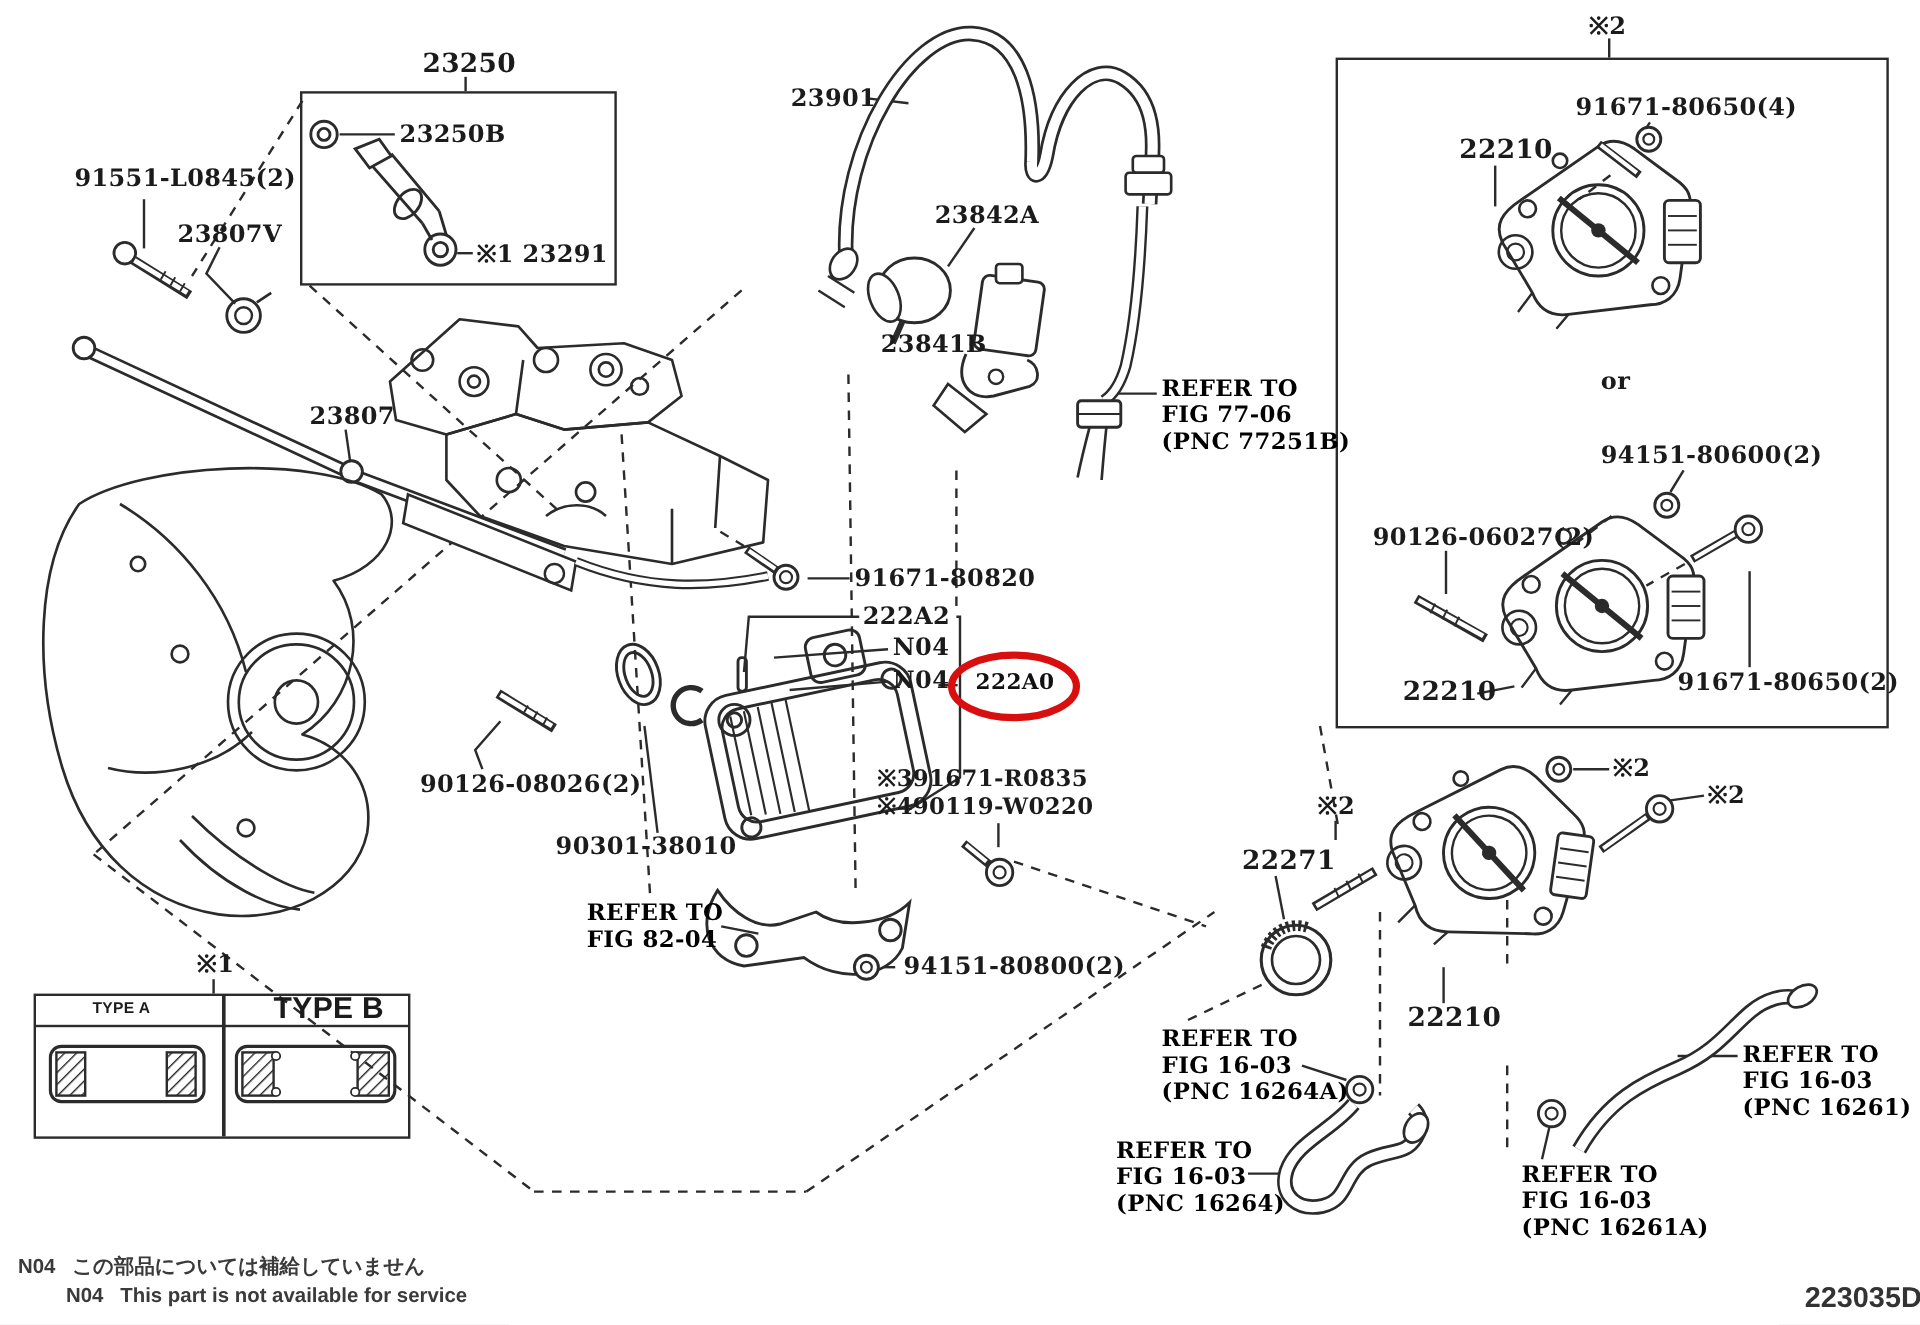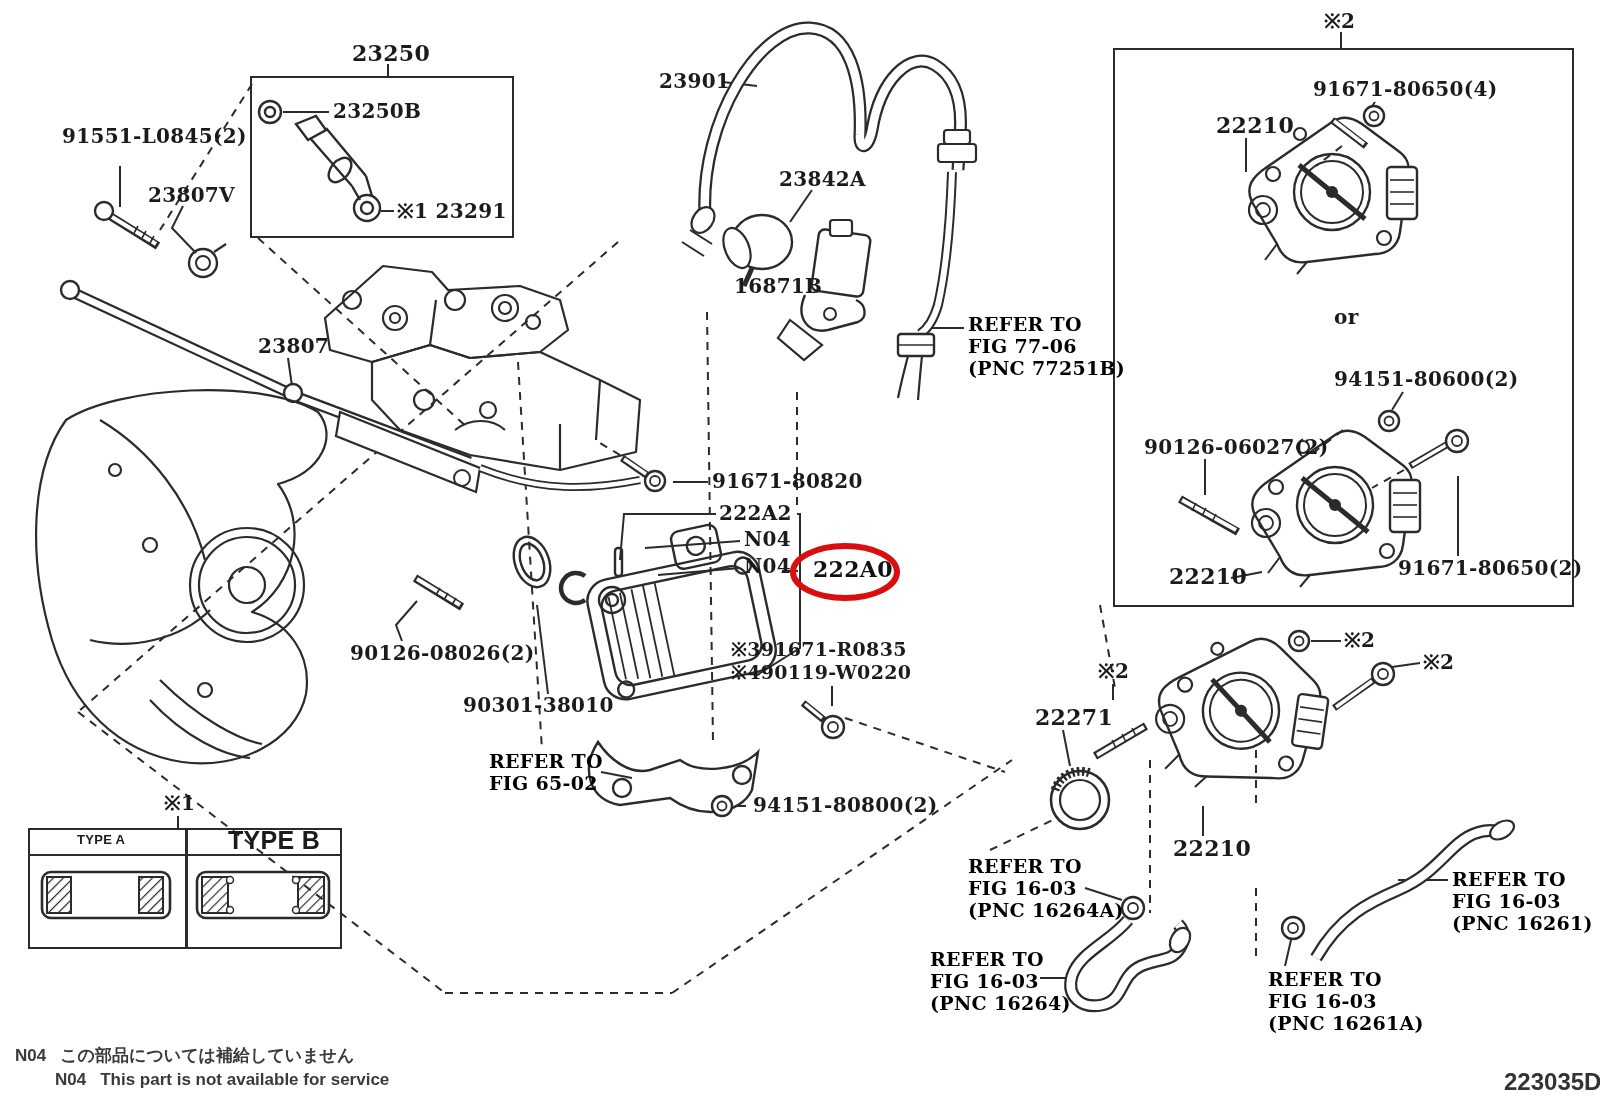--- a/index.html
+++ b/index.html
@@ -307,53 +307,53 @@
   <div class="box" style="left:250px;top:76px;width:260px;height:158px;"></div>
   <div class="box" style="left:1113px;top:48px;width:457px;height:555px;"></div>
   <div class="box" style="left:28px;top:828px;width:310px;height:117px;">
     <div style="position:absolute;left:0;top:0;width:100%;height:24px;border-bottom:2.5px solid #2b2b2b;"></div>
     <div style="position:absolute;left:50%;top:0;width:2.5px;height:100%;background:#2b2b2b;"></div>
   </div>
 
   <div class="lbl" style="left:352px;top:42px;font-size:22px;">23250</div>
   <div class="lbl" style="left:333px;top:100px;">23250B</div>
   <div class="lbl" style="left:397px;top:200px;">※1 23291</div>
-  <div class="lbl" style="left:62px;top:125px;">91551-L0845(2)</div>
+  <div class="lbl" style="left:62px;top:137px;">91551-L0845(2)</div>
   <div class="lbl" style="left:148px;top:184px;">23807V</div>
   <div class="lbl" style="left:258px;top:335px;">23807</div>
   <div class="lbl" style="left:659px;top:70px;">23901</div>
   <div class="lbl" style="left:779px;top:168px;">23842A</div>
-  <div class="lbl" style="left:734px;top:275px;">16871B</div>
+  <div class="lbl" style="left:734px;top:275px;">23841B</div>
   <div class="ref" style="left:968px;top:313px;">
     <div>REFER TO</div>
     <div>FIG 77-06</div>
     <div>(PNC 77251B)</div>
   </div>
 
   <div class="lbl" style="left:1324px;top:10px;">※2</div>
   <div class="lbl" style="left:1313px;top:78px;">91671-80650(4)</div>
   <div class="lbl" style="left:1216px;top:114px;font-size:22px;">22210</div>
   <div class="lbl" style="left:1334px;top:306px;">or</div>
   <div class="lbl" style="left:1334px;top:368px;">94151-80600(2)</div>
   <div class="lbl" style="left:1144px;top:436px;">90126-06027(2)</div>
   <div class="lbl" style="left:1169px;top:565px;font-size:22px;">22210</div>
   <div class="lbl" style="left:1398px;top:557px;">91671-80650(2)</div>
 
   <div class="lbl" style="left:712px;top:470px;">91671-80820</div>
   <div class="lbl" style="left:719px;top:502px;">222A2</div>
   <div class="lbl" style="left:744px;top:528px;">N04</div>
   <div class="lbl" style="left:744px;top:555px;">N04</div>
-  <div class="lbl hl" style="left:813px;top:558px;font-size:22px;">222A0</div>
+  <div class="lbl hl" style="left:813px;top:558px;font-size:18px;">222A0</div>
   <div class="lbl sm" style="left:731px;top:638px;">※391671-R0835</div>
   <div class="lbl sm" style="left:731px;top:661px;">※490119-W0220</div>
   <div class="lbl" style="left:350px;top:642px;">90126-08026(2)</div>
   <div class="lbl" style="left:463px;top:694px;text-align:right;">90301-38010</div>
   <div class="ref" style="left:489px;top:750px;">
     <div>REFER TO</div>
-    <div>FIG 65-02</div>
+    <div>FIG 82-04</div>
   </div>
   <div class="lbl" style="left:753px;top:794px;">94151-80800(2)</div>
 
   <div class="lbl" style="left:1098px;top:660px;">※2</div>
   <div class="lbl" style="left:1035px;top:706px;font-size:22px;">22271</div>
   <div class="lbl" style="left:1344px;top:629px;">※2</div>
   <div class="lbl" style="left:1423px;top:651px;">※2</div>
   <div class="lbl" style="left:1173px;top:837px;font-size:22px;">22210</div>
 
   <div class="ref" style="left:968px;top:855px;">

